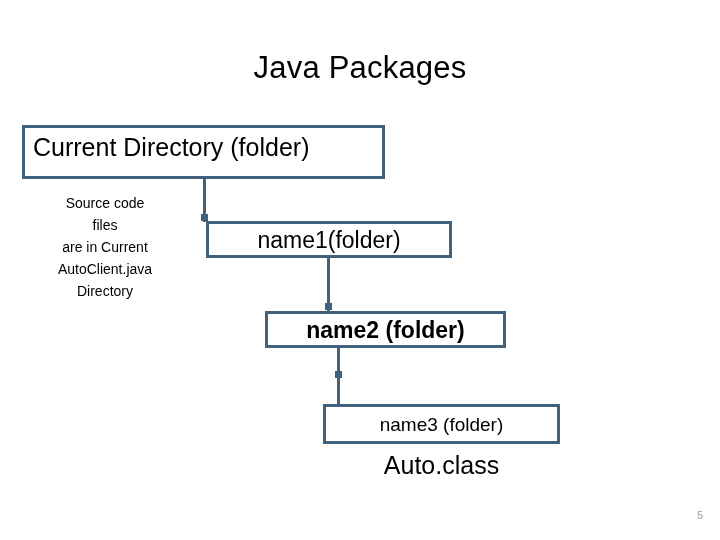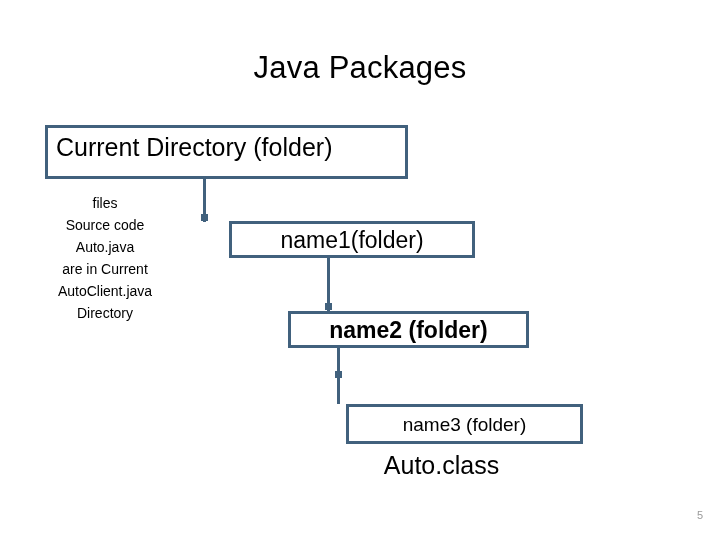--- a/index.html
+++ b/index.html
@@ -36,21 +36,20 @@
     color: #000000;
     white-space: nowrap;
   }
 
   
   .node-box {
     position: absolute;
     box-sizing: border-box;
     background: #ffffff;
     border: 3px solid #41617d;
-    margin-left: 23px;
   }
   .node-label {
     position: absolute;
     left: 0;
     width: 100%;
     text-align: center;
     color: #000000;
     white-space: nowrap;
   }
 
@@ -202,23 +201,22 @@
   <div class="slide-title">Java Packages</div>
 
   <div class="node-box" id="box-current-directory">
     <div class="node-label">Current Directory (folder)</div>
   </div>
 
   <div class="connector connector-line" id="connector-cd-name1"></div>
   <div class="arrow-head" id="arrow-cd-name1"></div>
 
   <div id="source-note">
+    <div>Source code</div>
     <div>files</div>
-    <div>Source code</div>
-    <div>Auto.java</div>
     <div>are in Current</div>
     <div>AutoClient.java</div>
     <div>Directory</div>
   </div>
 
   <div class="node-box" id="box-name1">
     <div class="node-label">name1(folder)</div>
   </div>
 
   <div class="connector connector-line" id="connector-name1-name2"></div>

